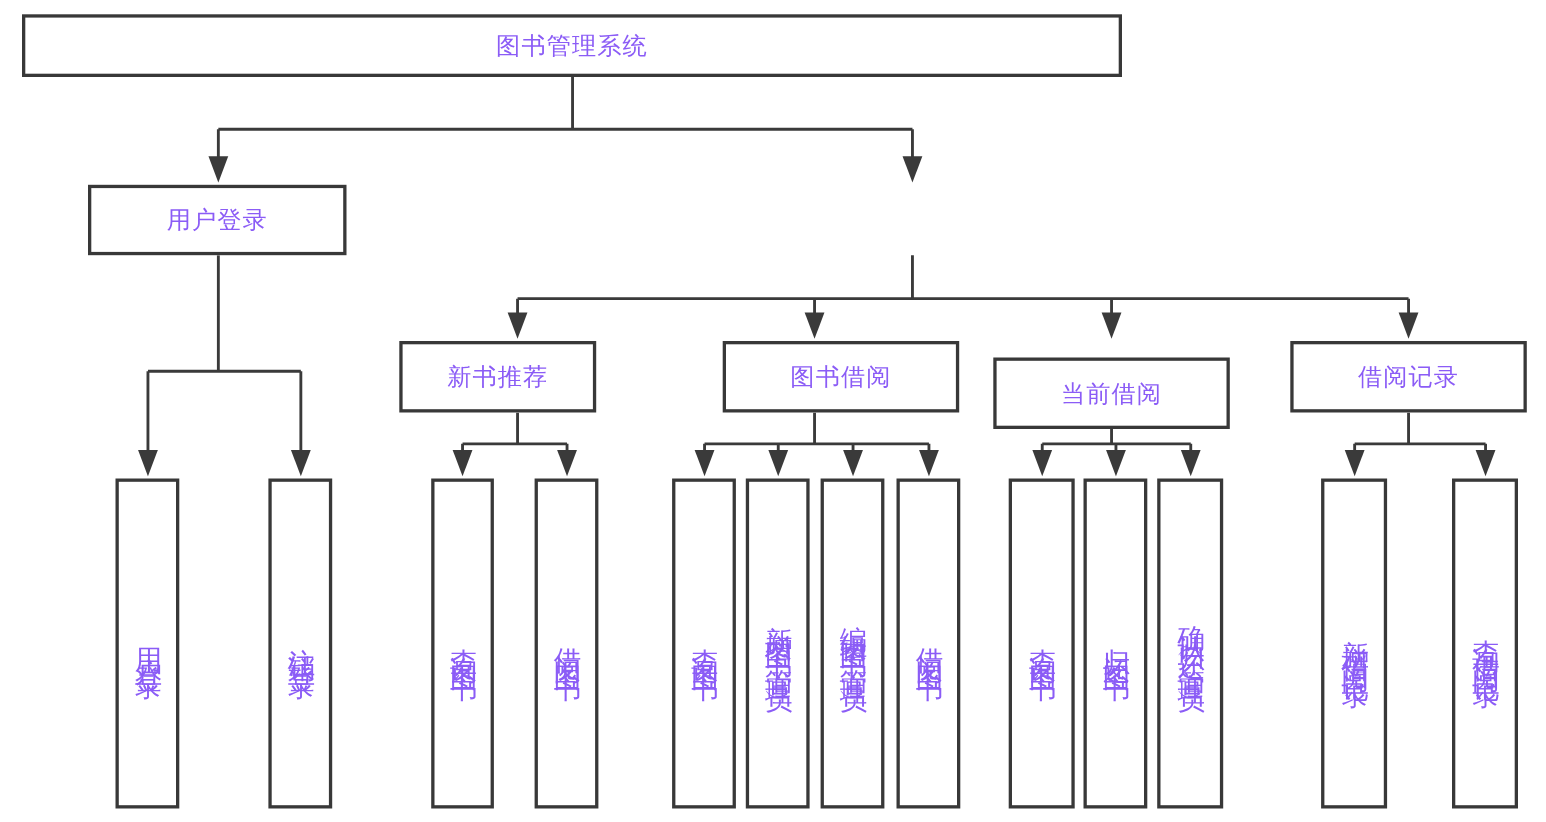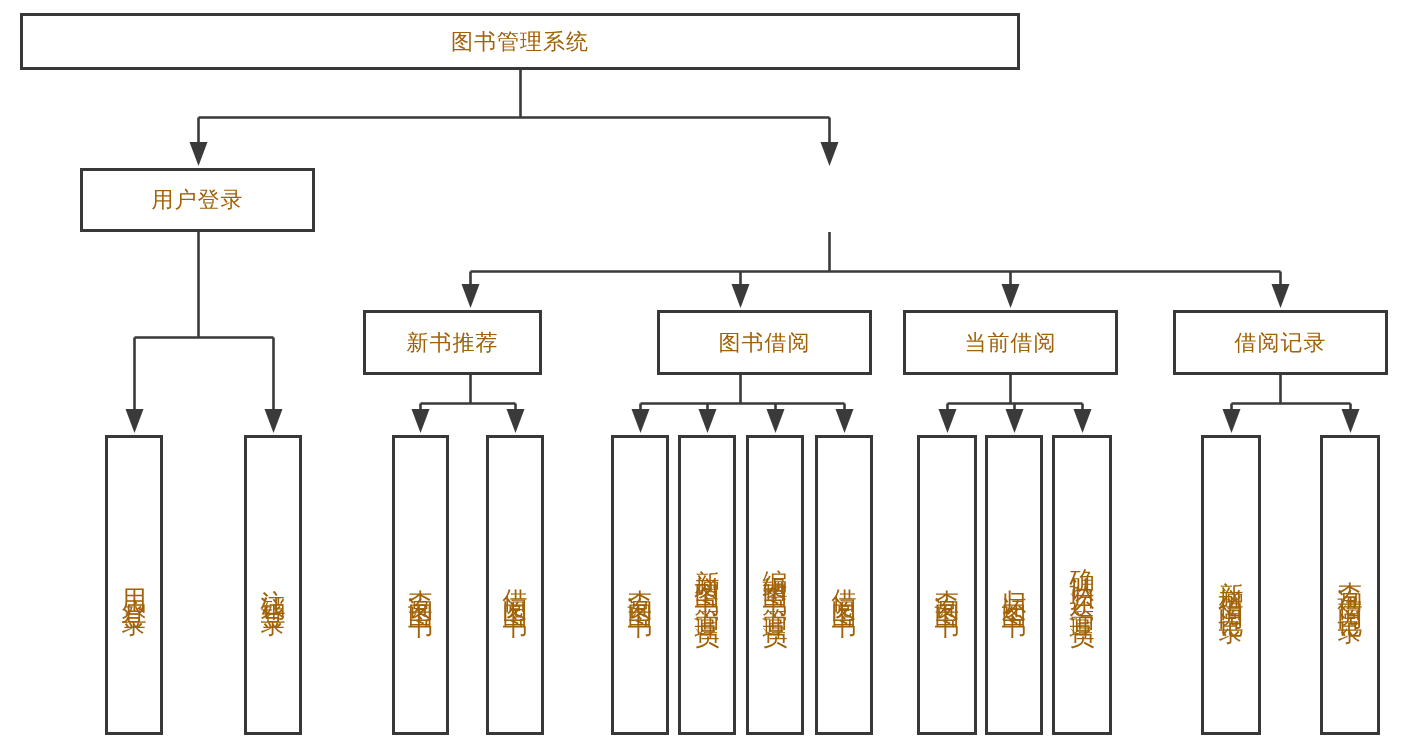--- a/index.html
+++ b/index.html
@@ -28,21 +28,21 @@
   }
   svg.edges polygon {
     fill: #3a3a3a;
     stroke: none;
   }
   .node {
     position: absolute;
     box-sizing: border-box;
     background: #ffffff;
     border: 3px solid #383838;
-    color: #a16207;
+    color: #8b5cf6;
     display: flex;
     align-items: center;
     justify-content: center;
     z-index: 2;
     text-align: center;
   }
   .hnode {
     font-size: 22px;
     letter-spacing: 1px;
     white-space: nowrap;
@@ -101,21 +101,21 @@
       <polygon points="1341.5,409 1359.5,409 1350.5,433"></polygon>
     </g>
   </svg>
 
   <div class="node hnode" style="left:20px; top:13px; width:1000px; height:57px;">图书管理系统</div>
 
   <div class="node hnode" style="left:80px; top:168px; width:235px; height:64px;">用户登录</div>
 
   <div class="node hnode" style="left:363px; top:310px; width:179px; height:65px;">新书推荐</div>
   <div class="node hnode" style="left:633px; top:310px; width:215px; height:65px;margin-left:24px;">图书借阅</div>
-  <div class="node hnode" style="left:903px; top:310px; width:215px; height:65px;">当前借阅</div>
+  <div class="node hnode" style="left:903px; top:325px; width:215px; height:65px;">当前借阅</div>
   <div class="node hnode" style="left:1173px; top:310px; width:215px; height:65px;">借阅记录</div>
 
   <div class="node vnode" style="left:105px; width:58px;">用户登录</div>
   <div class="node vnode" style="left:244px; width:58px;">注销登录</div>
 
   <div class="node vnode" style="left:392px; width:57px;">查询图书</div>
   <div class="node vnode" style="left:486px; width:58px;">借阅图书</div>
 
   <div class="node vnode" style="left:611px; width:58px;">查询图书</div>
   <div class="node vnode" style="left:678px; width:58px;">新增图书（管理员）</div>

